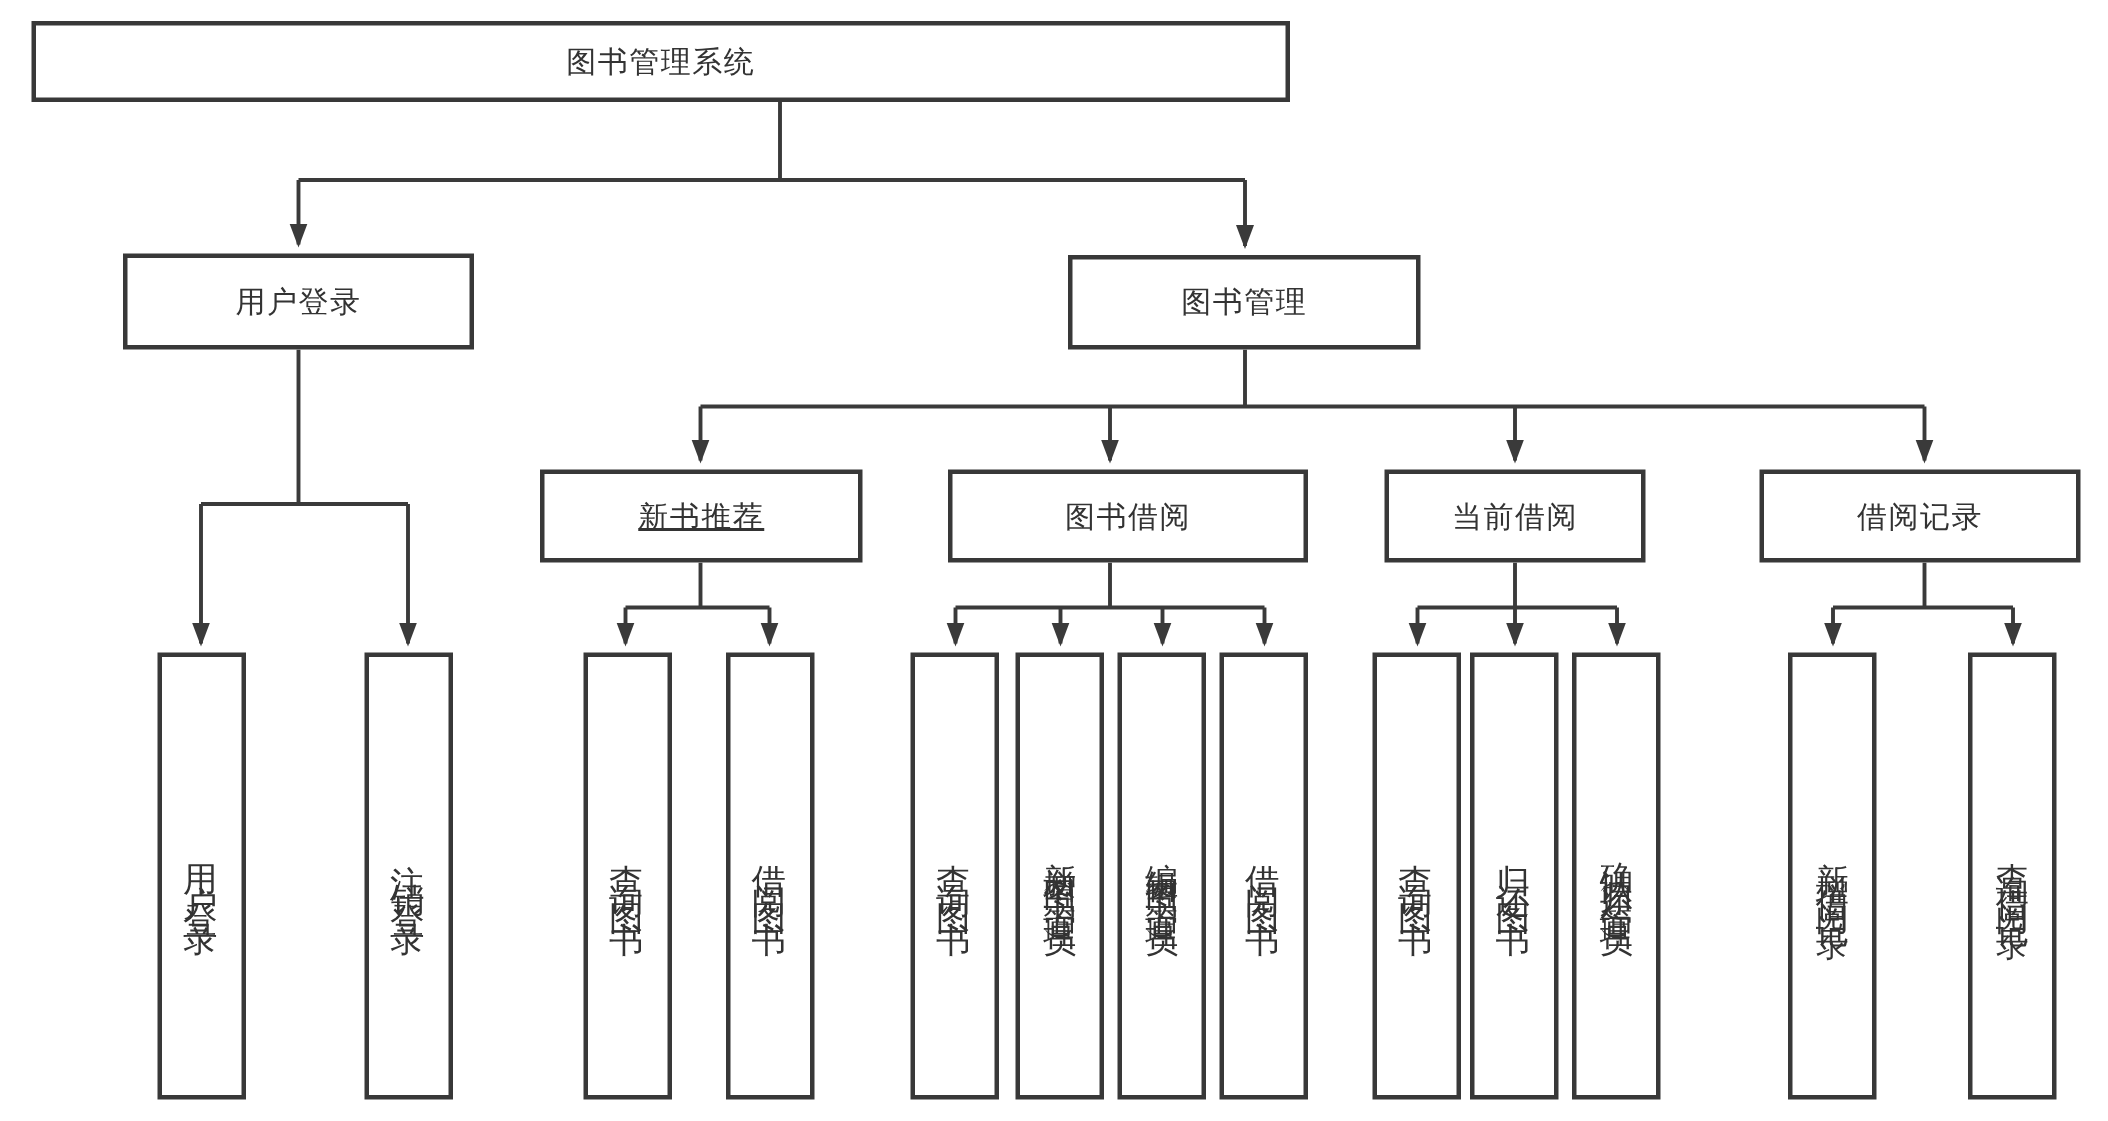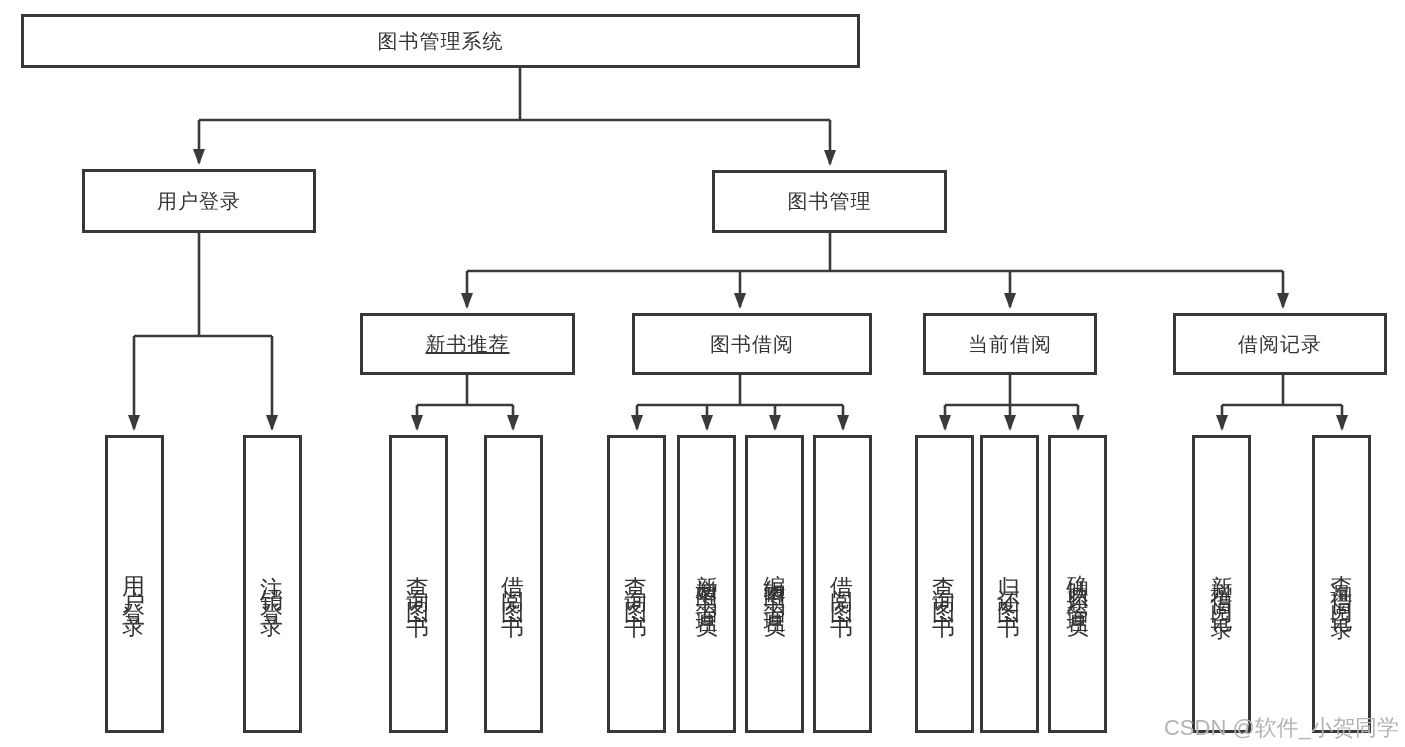--- a/index.html
+++ b/index.html
@@ -194,14 +194,13 @@
   <div class="node leaf dense l-cu-confirm">
     <span class="lbl">确认归还（管理员）</span>
   </div>
   <div class="node leaf mid l-re-add">
     <span class="lbl">新增借阅记录</span>
   </div>
   <div class="node leaf mid l-re-query">
     <span class="lbl">查询借阅记录</span>
   </div>
 
-  <div class="watermark">CSDN @软件_小贺同学</div>
 </div>
 
 </body></html>

